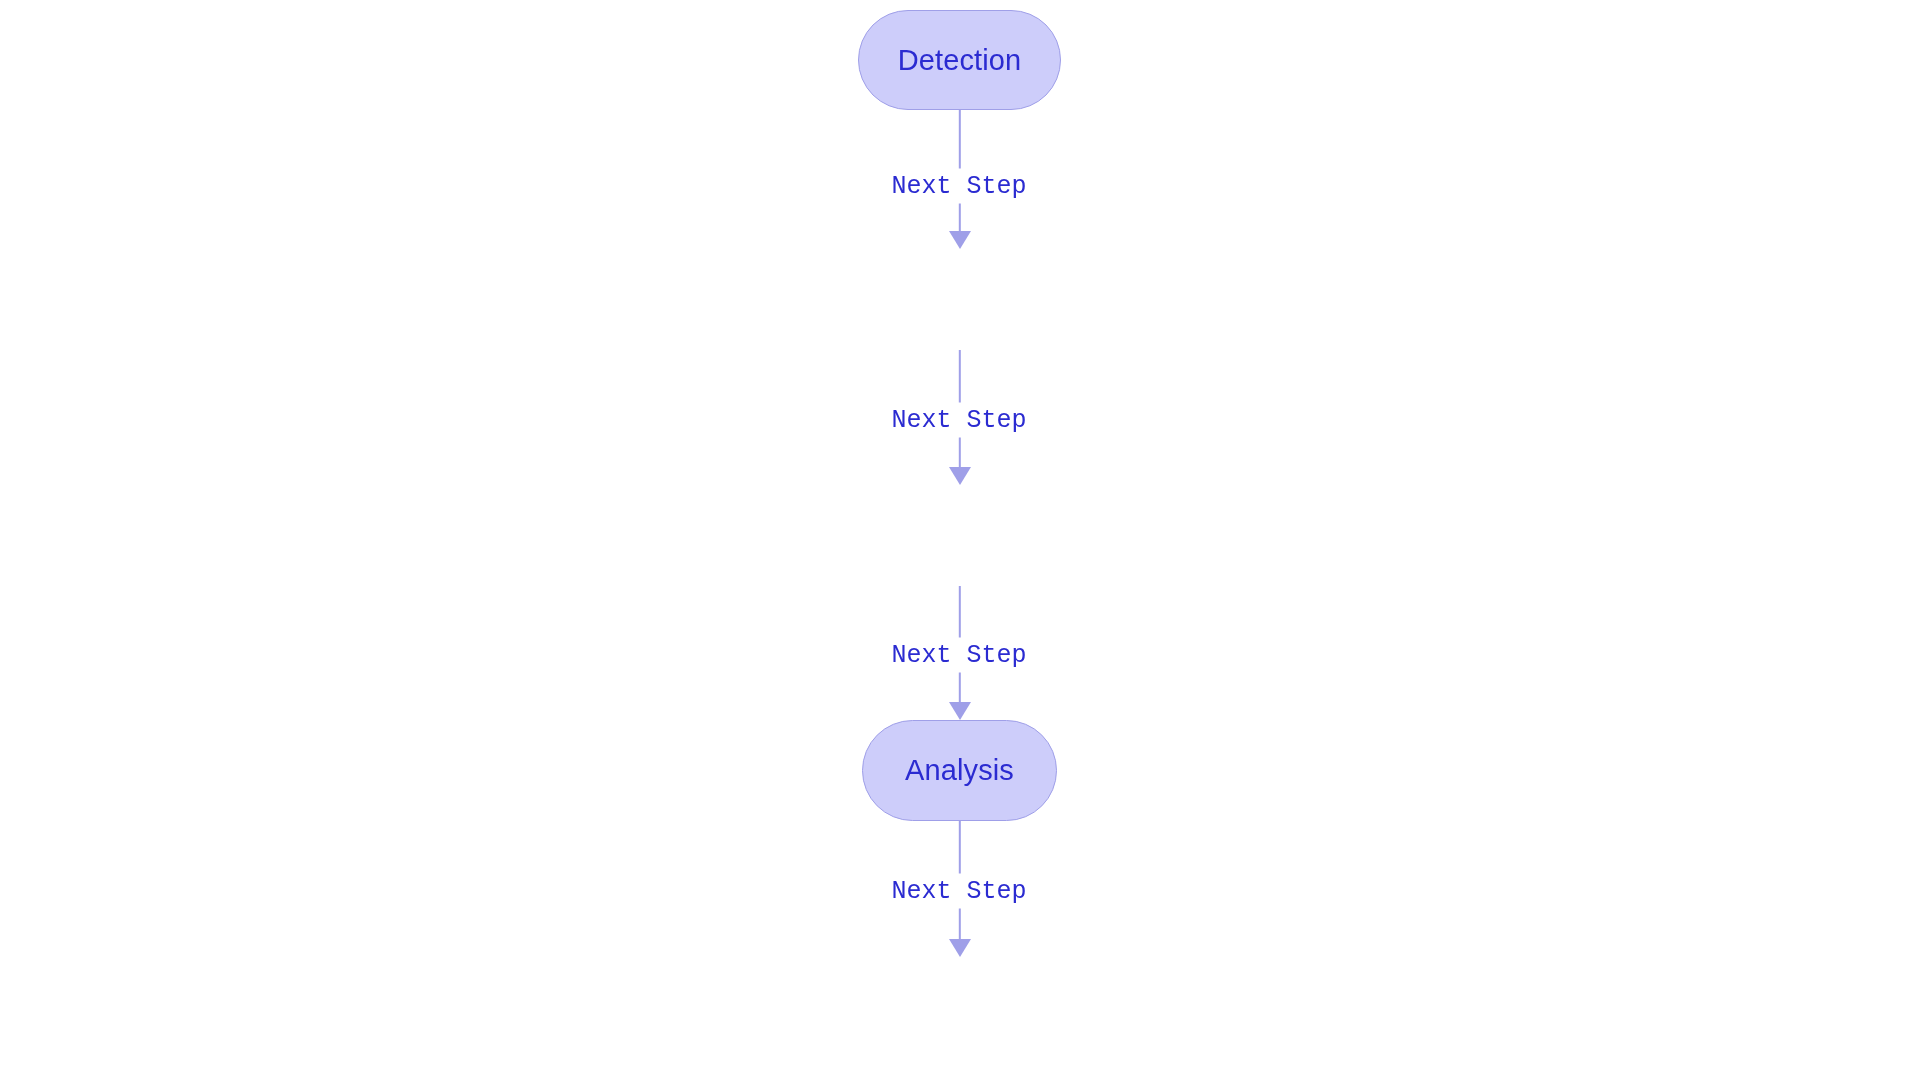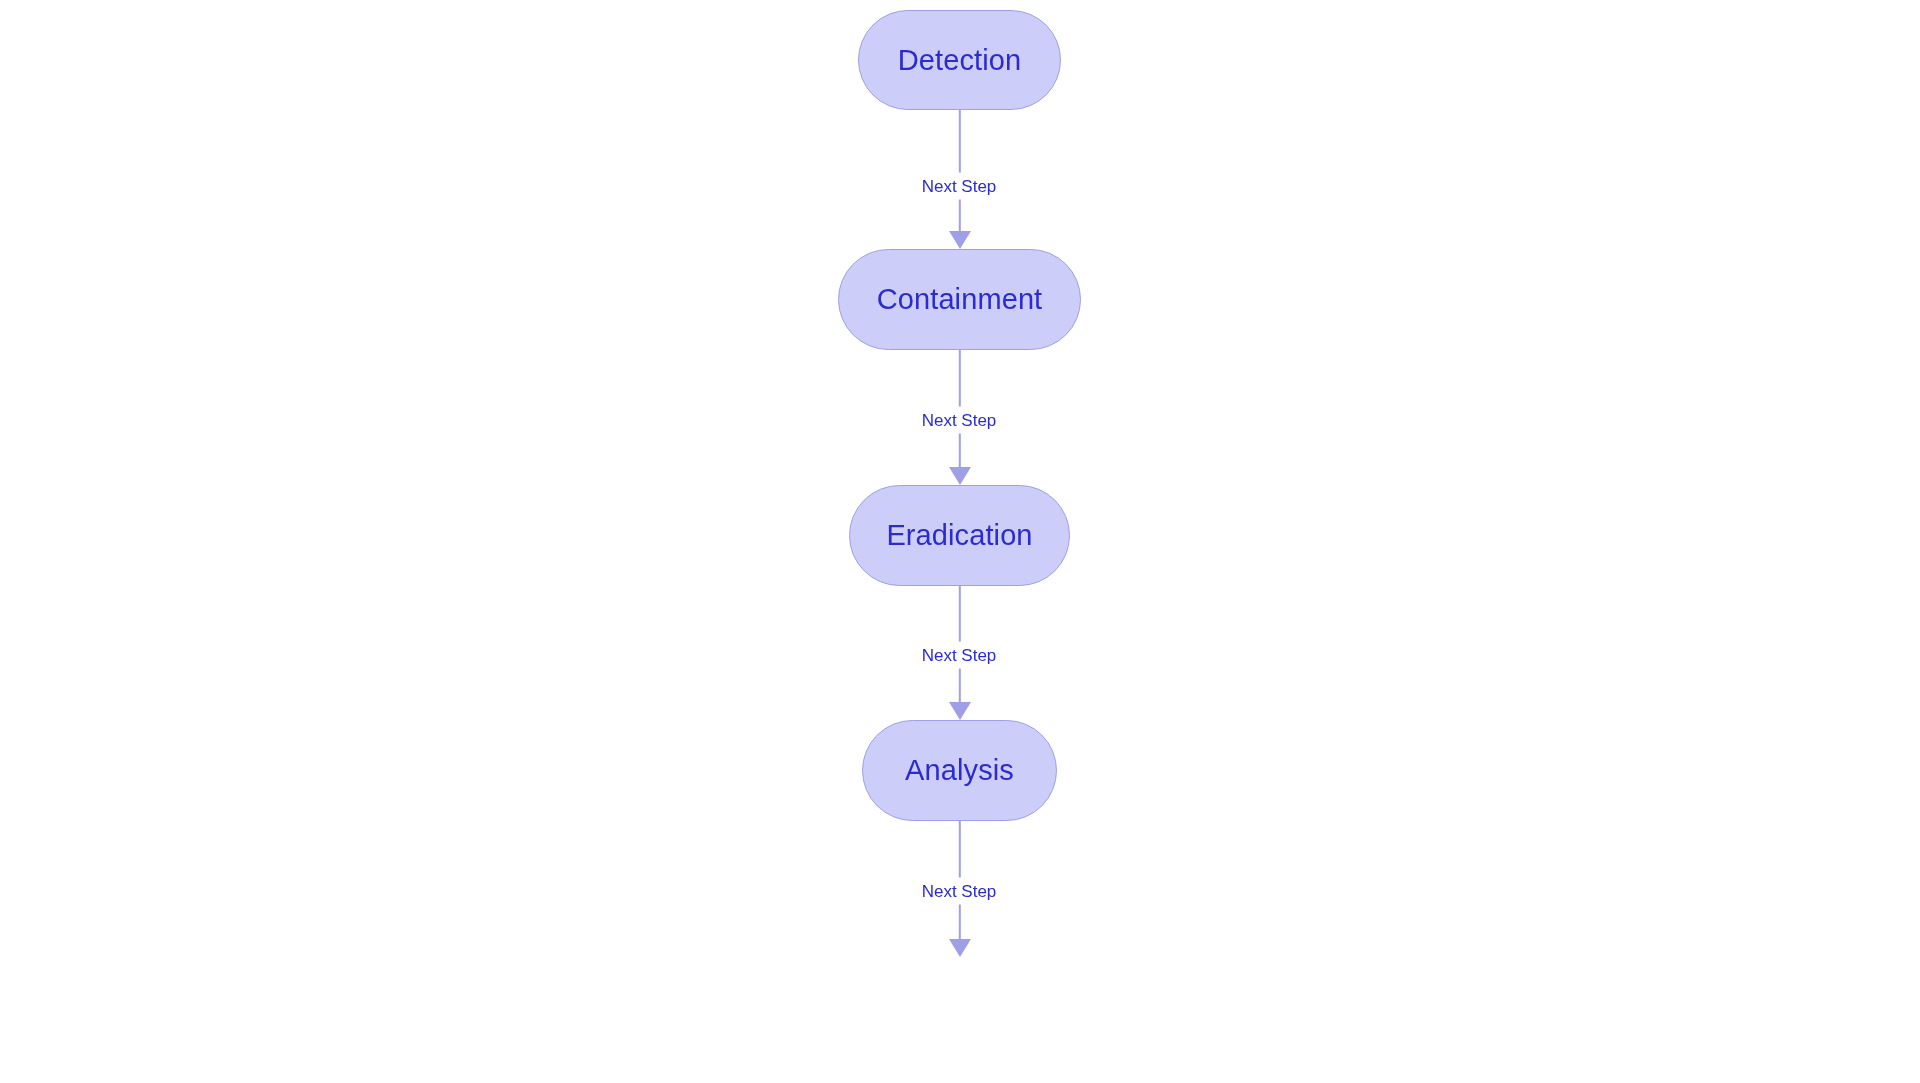--- a/index.html
+++ b/index.html
@@ -65,26 +65,27 @@
     border-left: 11px solid transparent;
     border-right: 11px solid transparent;
     border-top: 18px solid #9f9fe8;
   }
   .edge-label {
     position: absolute;
     left: 50%;
     transform: translate(-50%, -50%);
     background: #ffffff;
     color: #2b2bd1;
-    font-size: 17px;
+    font-size: 25px;
     line-height: 1;
     padding: 5px 7px;
     white-space: nowrap;
     z-index: 4;
     user-select: none;
+    font-family: Liberation Mono, monospace;
   }
 </style>
 </head>
 <body>
 
 <div id="flowchart">
 
   <div class="edge" style="left:858px; top:110px; width:203px; height:139px;">
     <div class="edge-line" style="height:121px;"></div>
     <div class="edge-arrow" style="top:121px;"></div>
@@ -106,26 +107,20 @@
   <div class="edge" style="left:862px; top:821px; width:195px; height:136px;">
     <div class="edge-line" style="height:118px;"></div>
     <div class="edge-arrow" style="top:118px;"></div>
   </div>
   <div class="edge-label" style="left:959px; top:891px;">Next Step</div>
 
   <div class="node" style="left:858px; top:10px; width:203px; height:100px;">
     <span class="node-label">Detection</span>
   </div>
 
-  <div class="node" style="left:838px; top:249px; width:243px; height:101px;">
-    <span class="node-label">Containment</span>
-  </div>
 
-  <div class="node" style="left:849px; top:485px; width:221px; height:101px;">
-    <span class="node-label">Eradication</span>
-  </div>
 
   <div class="node" style="left:862px; top:720px; width:195px; height:101px;">
     <span class="node-label">Analysis</span>
   </div>
 
 
 </div>
 
 </body></html>

